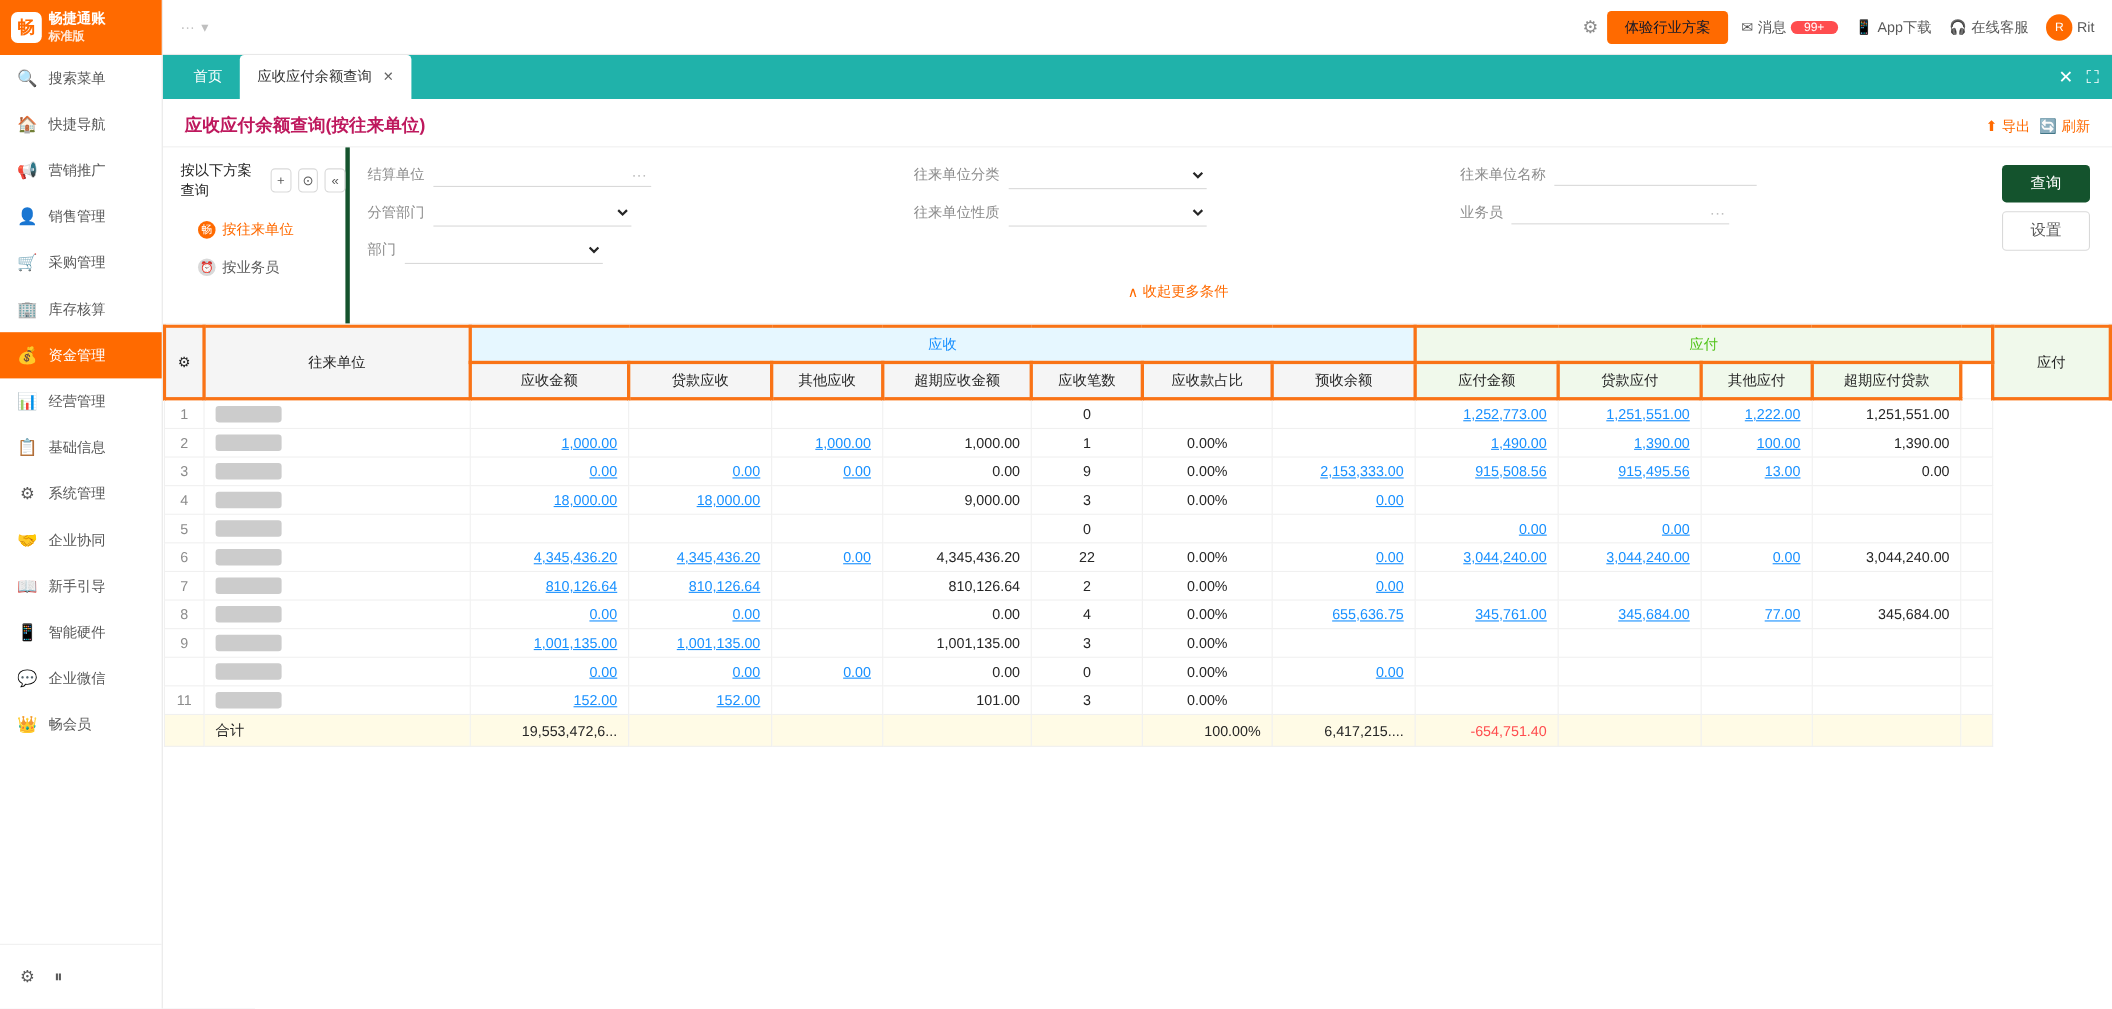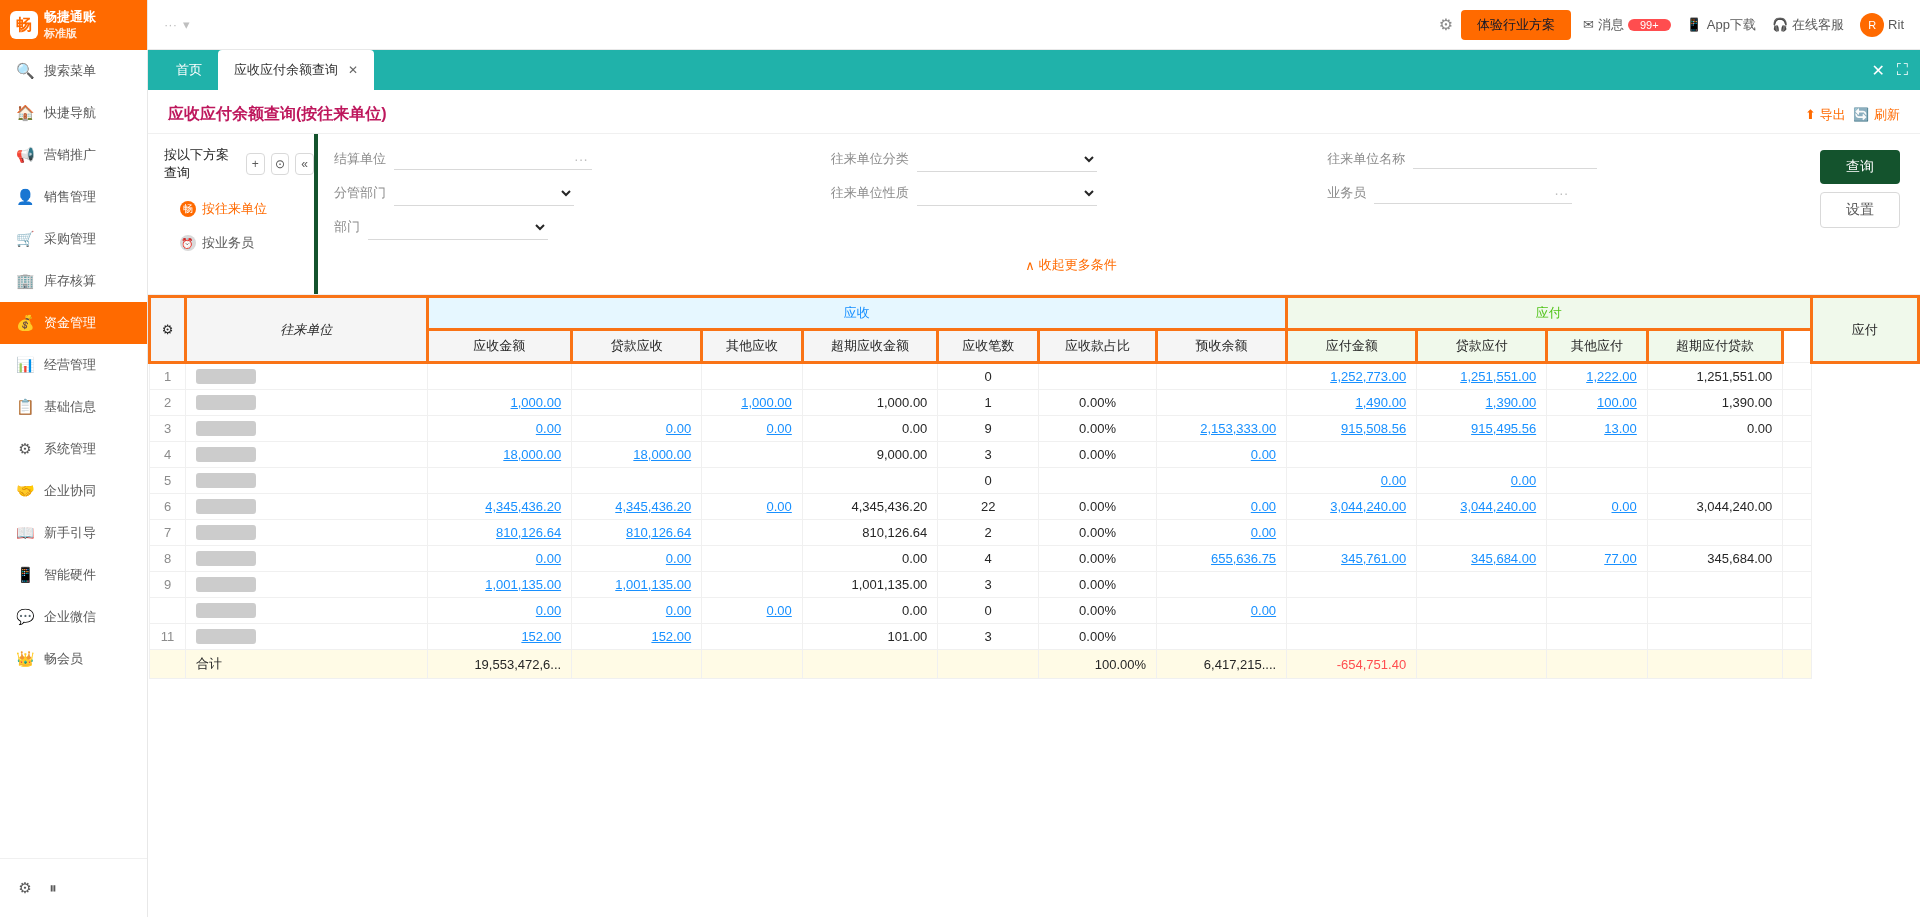--- a/index.html
+++ b/index.html
@@ -444,21 +444,21 @@
           <button class="query-btn">查询</button>
           <button class="set-btn">设置</button>
         </div>
       </div>
 
       <div style="overflow-x:auto;padding:0 0 60px 0;">
         <table class="data-table">
           <thead>
             <tr>
               <th rowspan="2" style="width:36px;">⚙</th>
-              <th rowspan="2" style="min-width:180px;font-style:italic;">往来单位</th>
+              <th rowspan="2" style="min-width:180px;">往来单位</th>
               <th colspan="7" class="group-header">应收</th>
               <th colspan="5" class="group-header" style="background:#f0f9eb;color:#52c41a;">应付</th>
               <th rowspan="2" style="min-width:80px;background:#f0f9eb;">应付</th>
             </tr>
             <tr>
               <th>应收金额</th>
               <th>贷款应收</th>
               <th>其他应收</th>
               <th>超期应收金额</th>
               <th>应收笔数</th>

